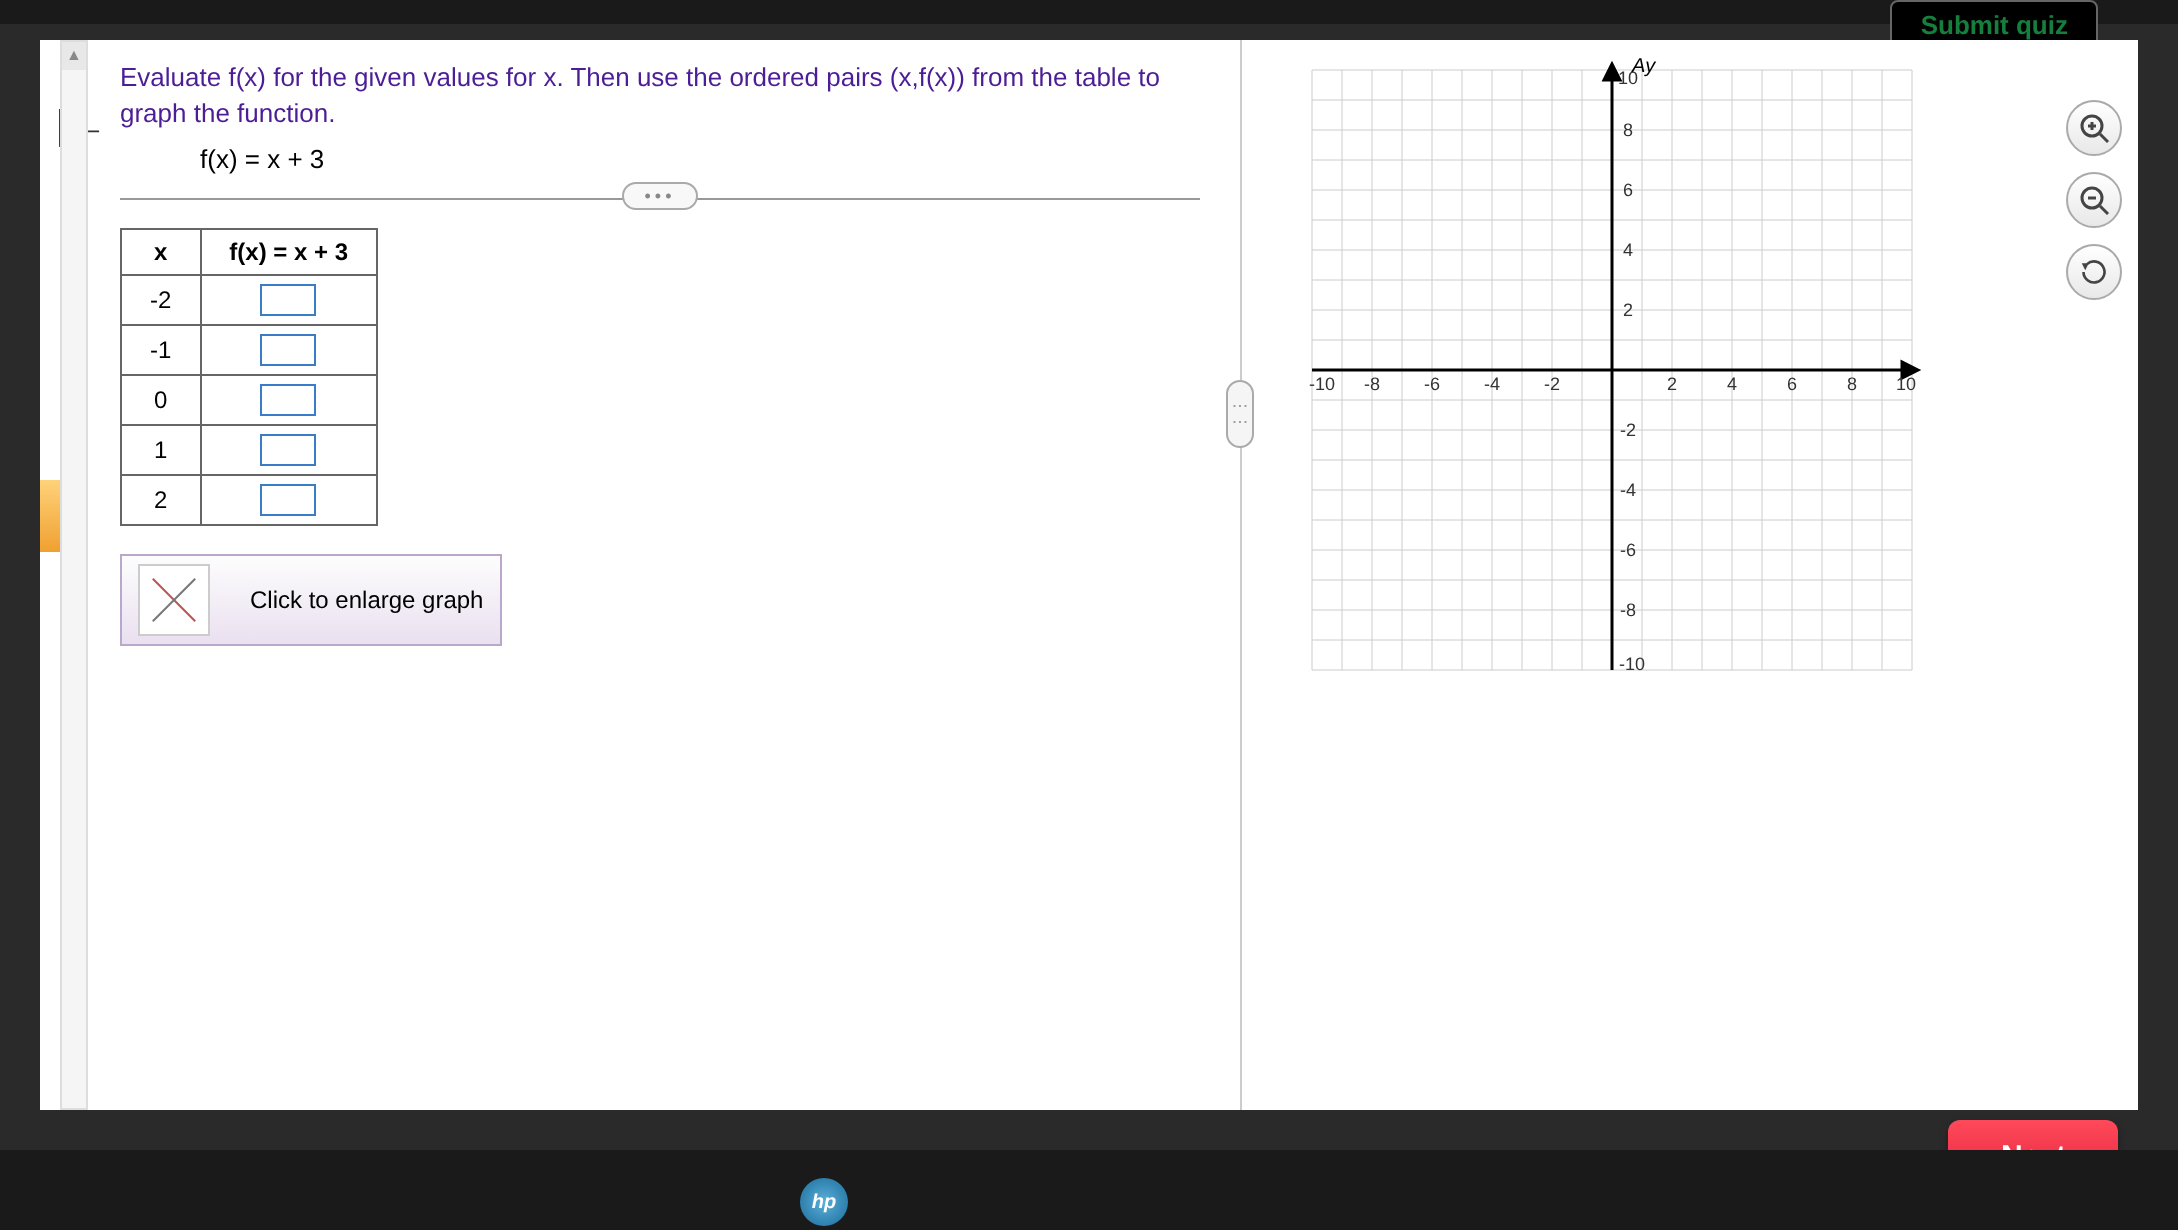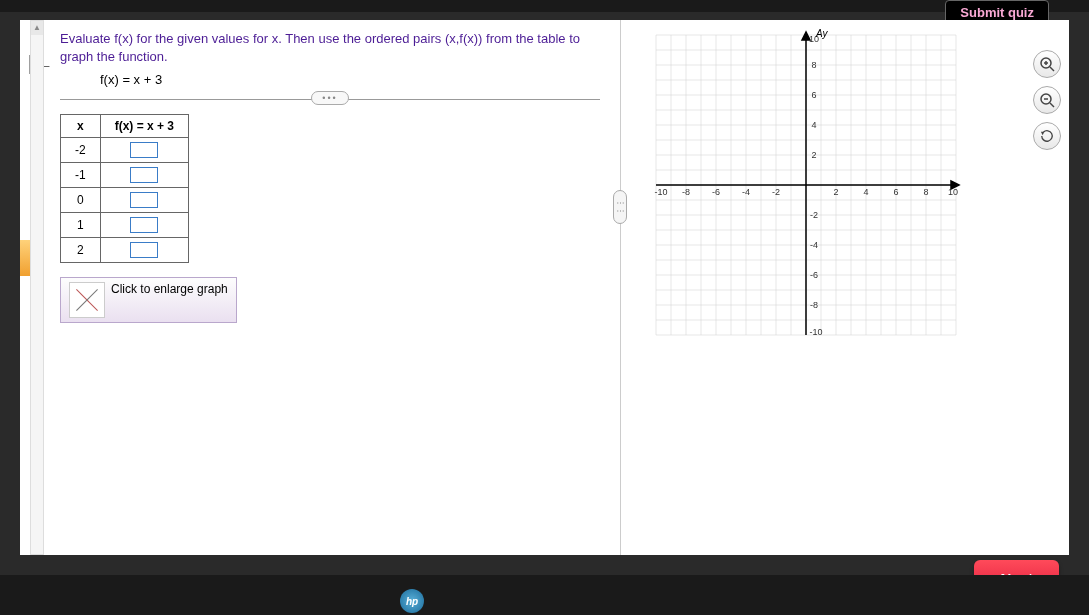--- a/index.html
+++ b/index.html
@@ -15,21 +15,21 @@
       position: absolute;
       top: 0; left: 0; right: 0;
       height: 12px;
       background: #1a1a1a;
     }
     .submit-btn {
       position: absolute;
       top: 0;
       right: 40px;
       background: #000;
-      color: #f9a8d4;
+      color: #15803d;
       border: 1px solid #666;
       border-radius: 4px;
       padding: 4px 14px;
       font-size: 13px;
       font-weight: bold;
       cursor: pointer;
     }
     .content-area {
       position: absolute;
       top: 20px;
@@ -126,26 +126,26 @@
       display: inline-block;
       width: 28px;
       height: 16px;
       border: 1px solid #3a7cc7;
       background: #fff;
       vertical-align: middle;
     }
     .graph-tool-text { margin: 6px 0; }
     .graph-tool-btn {
       display: inline-flex;
-      align-items: flex-start;
+      align-items: center;
       border: 1px solid #b9a7cc;
       background: linear-gradient(#fdfdfd,#eae0f0);
       padding: 4px 8px;
       cursor: pointer;
-      gap: 6px;
+      gap: 20px;
     }
     .graph-tool-icon {
       width: 36px;
       height: 36px;
       background: #fff;
       border: 1px solid #ccc;
       position: relative;
     }
     .graph-tool-icon::before, .graph-tool-icon::after {
       content: '';

